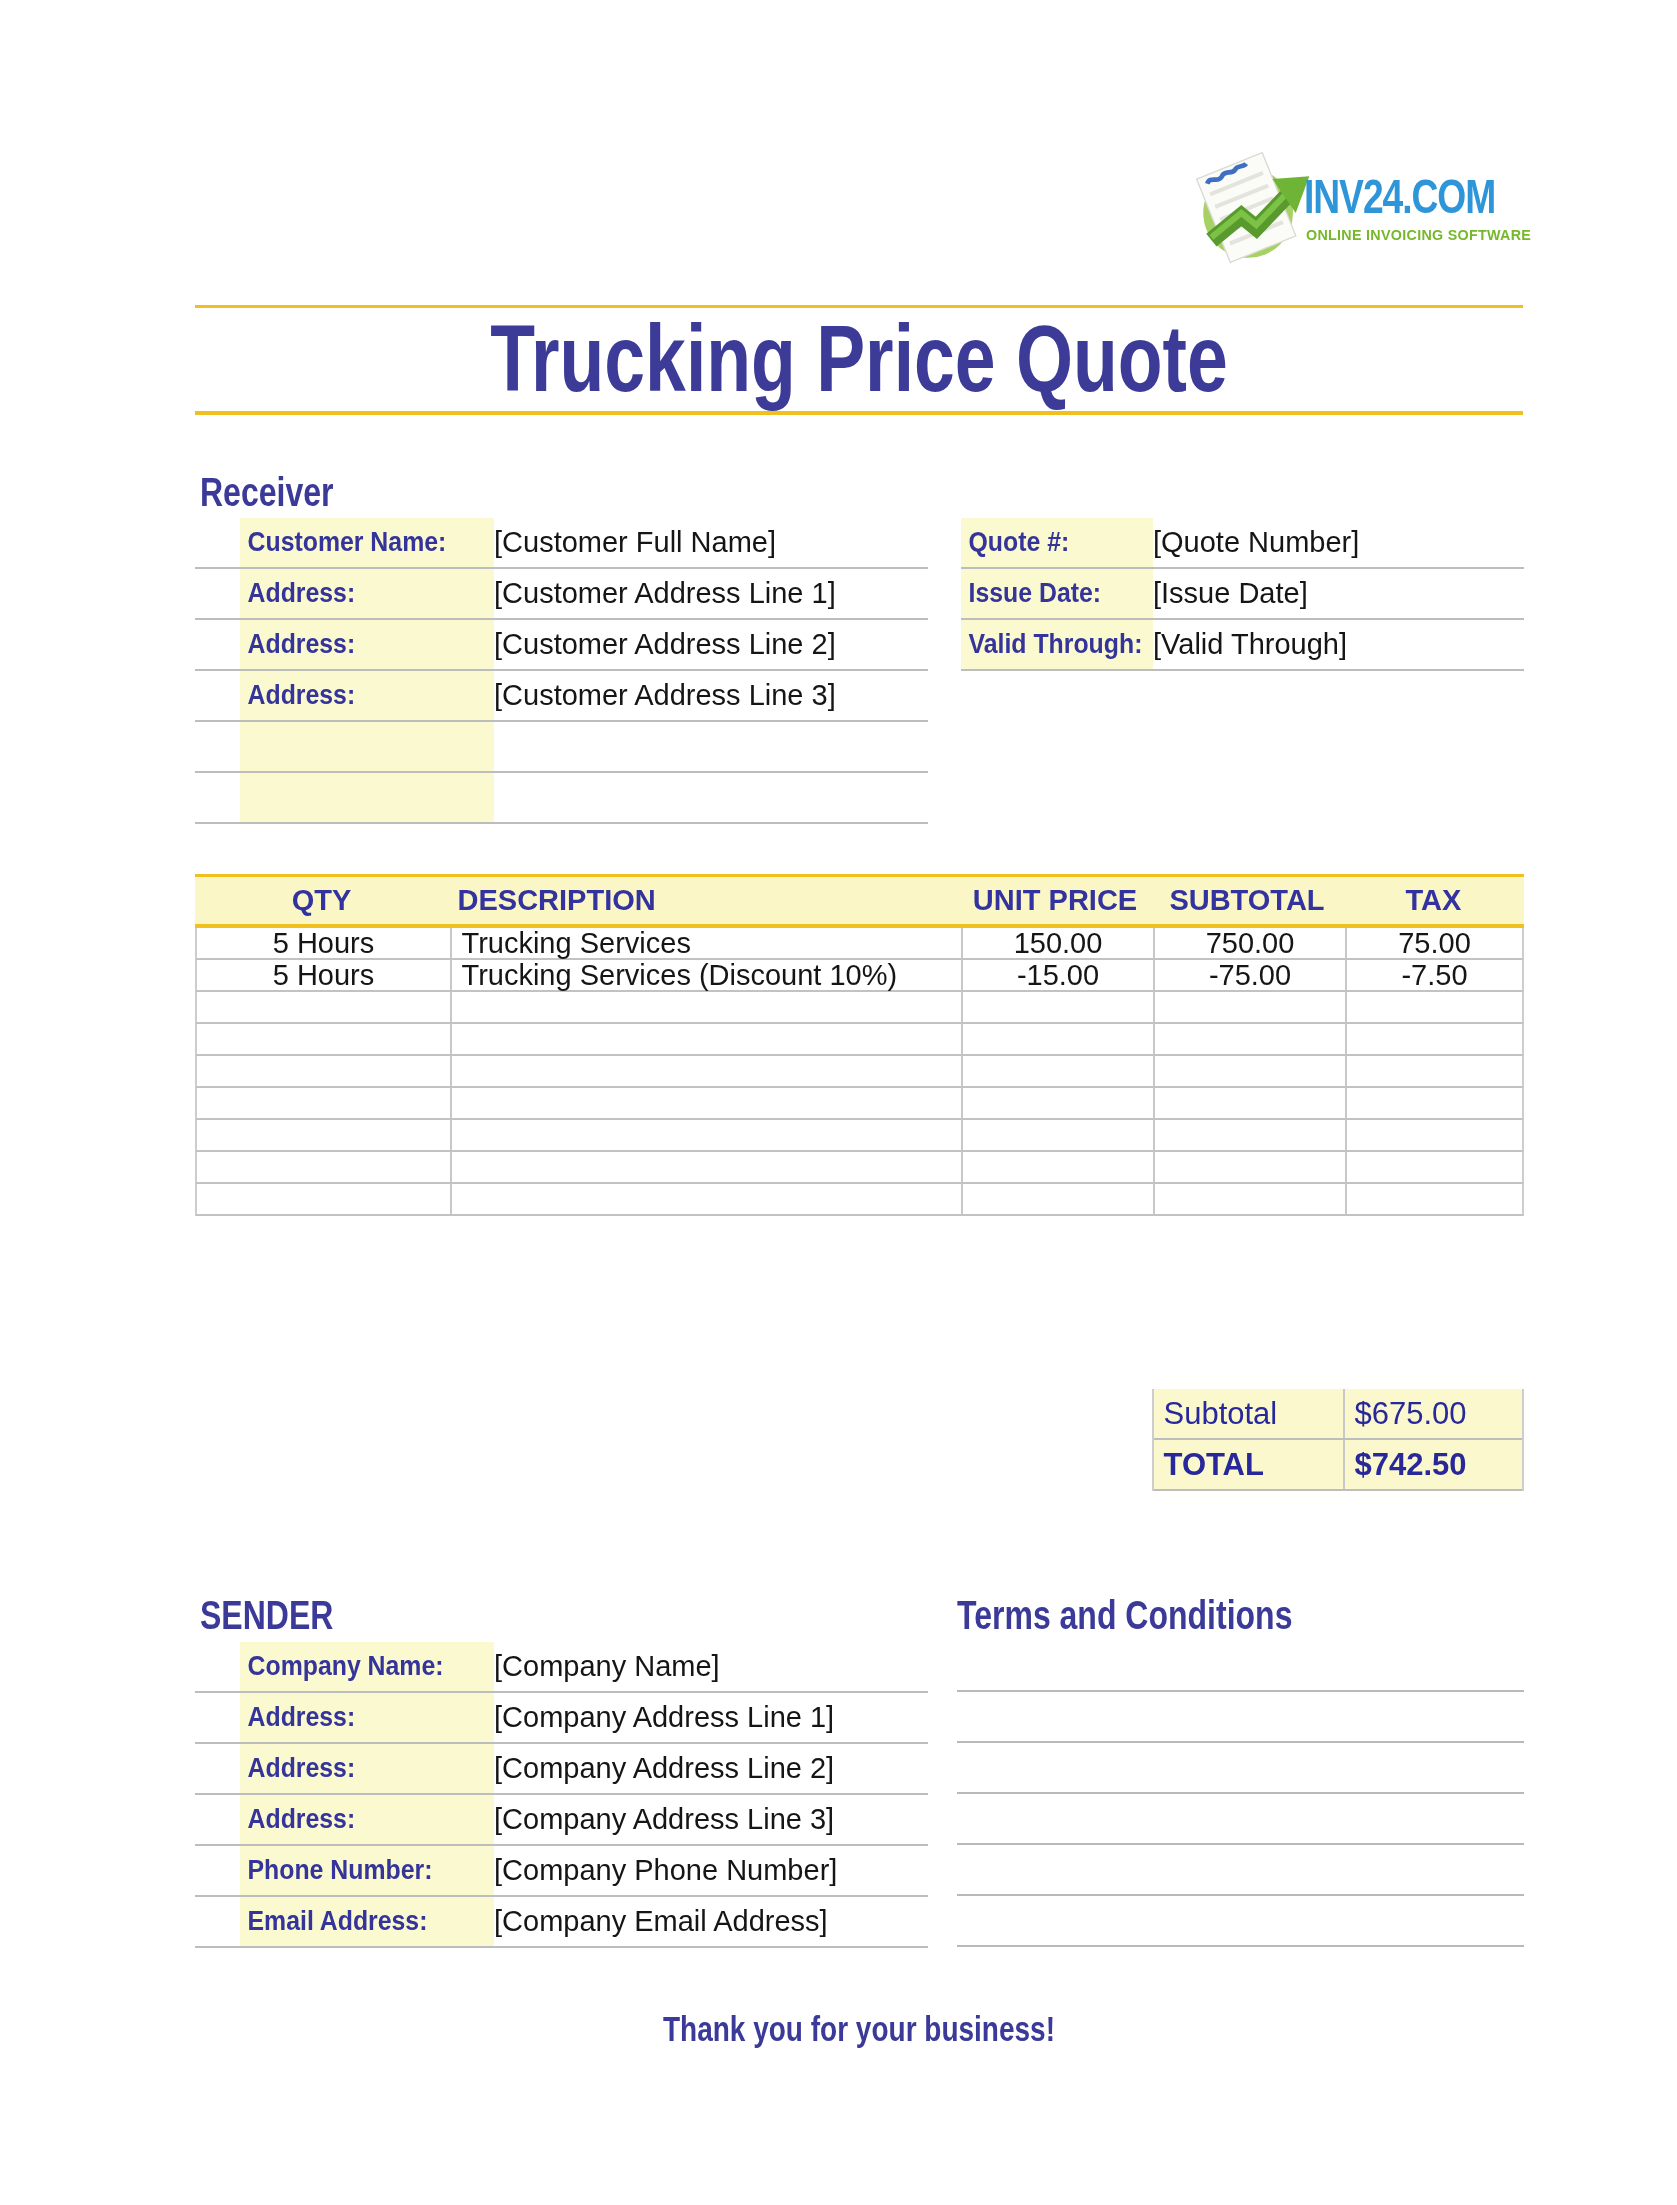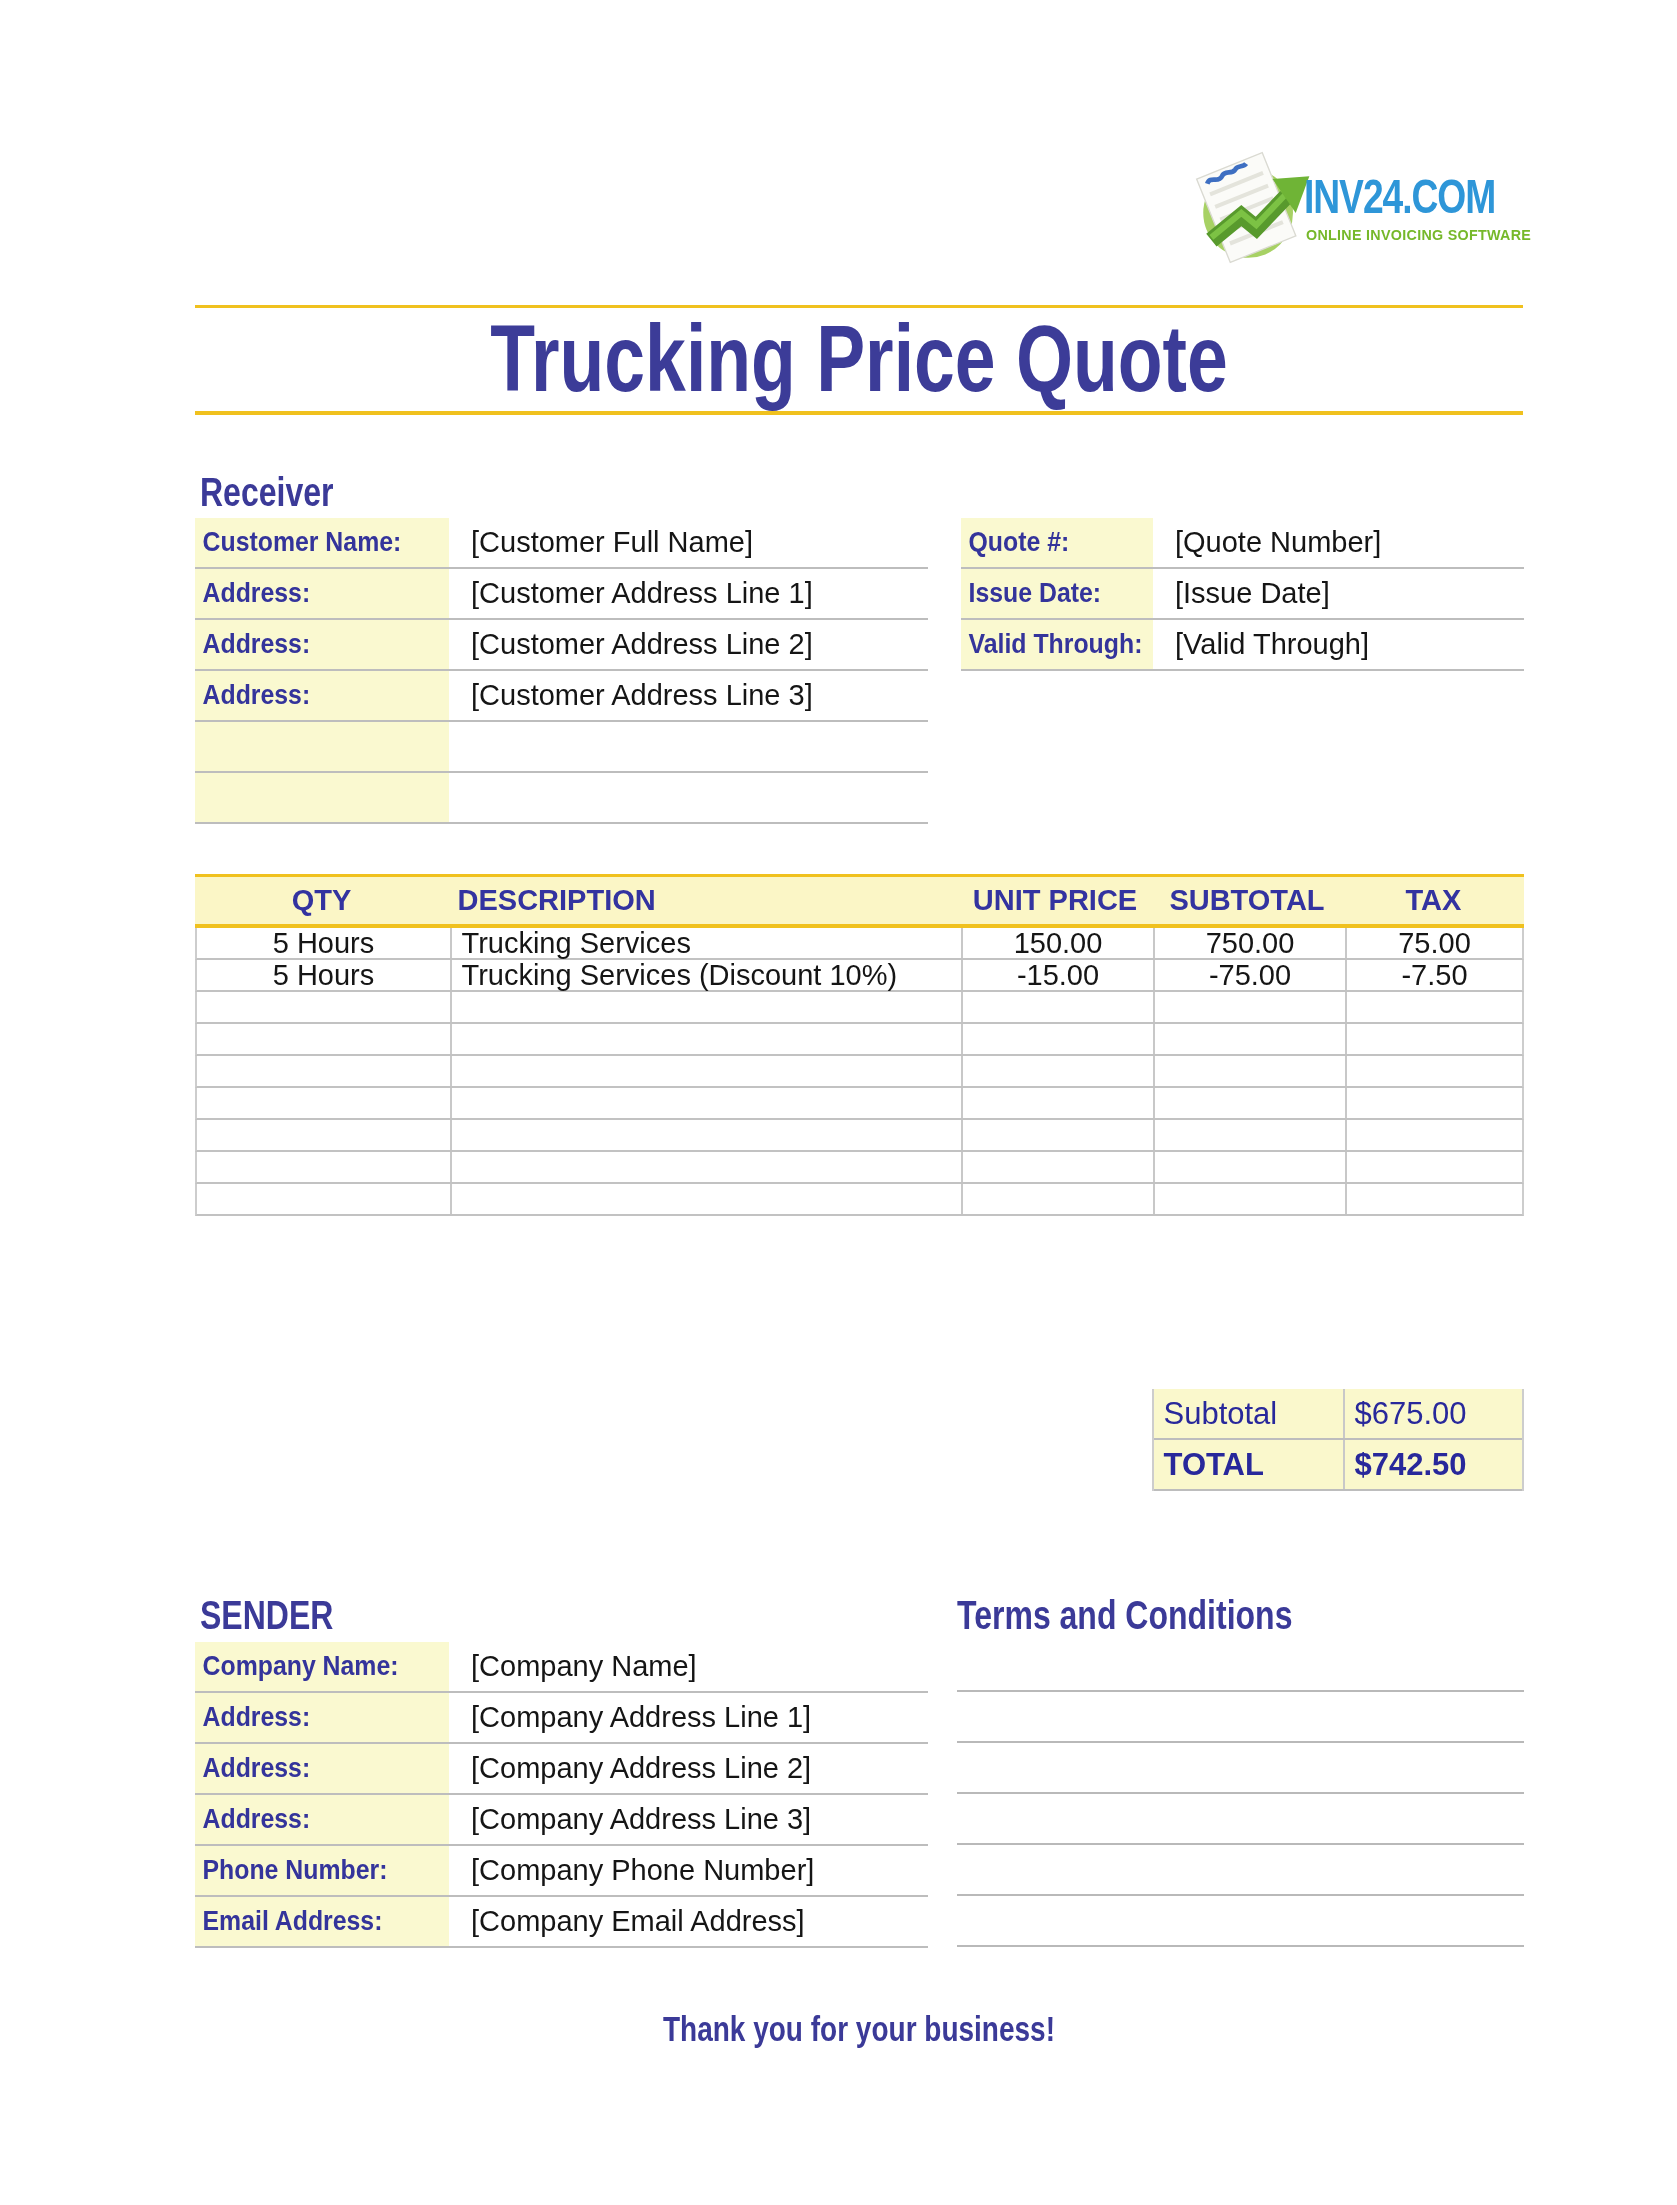--- a/index.html
+++ b/index.html
@@ -34,24 +34,24 @@
   .kv-block{position:absolute;}
   .receiver-block{left:195px;top:518px;width:733px;}
   .quote-block{left:961px;top:518px;width:563px;}
   .sender-block{left:195px;top:1642px;width:733px;}
   .kv-row{display:flex;height:49px;border-bottom:2px solid #BDBDBD;align-items:stretch;}
   .kv-label{display:flex;align-items:center;background:#FAF9D0;font-weight:bold;color:#34349B;
             font-size:27px;padding-left:8.2px;box-sizing:border-box;white-space:nowrap;
             transform:scaleX(0.92);transform-origin:left center;}
   .receiver-block .kv-label,.sender-block .kv-label{flex:0 0 254px;width:254px;}
   .quote-block .kv-label{flex:0 0 192px;width:192px;}
-  .kv-value{display:flex;align-items:center;font-size:29px;color:#151515;padding-left:22px;white-space:nowrap;}
+  .kv-value{display:flex;align-items:center;font-size:29px;color:#151515;padding-left:0;white-space:nowrap;}
   
   .kv-cell{position:relative;background:#FAF9D0;}
-  .receiver-block .kv-cell,.sender-block .kv-cell{flex:0 0 254px;width:254px;}
+  .receiver-block .kv-cell,.sender-block .kv-cell{flex:0 0 254px;width:254px;margin-left:45px;}
   .quote-block .kv-cell{flex:0 0 192px;width:192px;}
   .kv-cell .kv-label{position:absolute;inset:0;background:transparent;flex:none;width:auto;}
 
   
   .items{position:absolute;left:195px;top:874px;width:1329px;}
   .thead{display:flex;height:47px;border-top:3.4px solid #F0C11E;border-bottom:4.1px solid #F0C11E;
          background:#FBF6C6;align-items:center;}
   .thead>div{font-size:29px;font-weight:bold;color:#3333A0;text-align:center;box-sizing:border-box;}
   .c0{flex:0 0 253px;} .c1{flex:0 0 511px;} .c2{flex:0 0 192px;} .c3{flex:0 0 192px;} .c4{flex:1 1 auto;}
   .thead .c1{text-align:left;padding-left:9.5px;}

